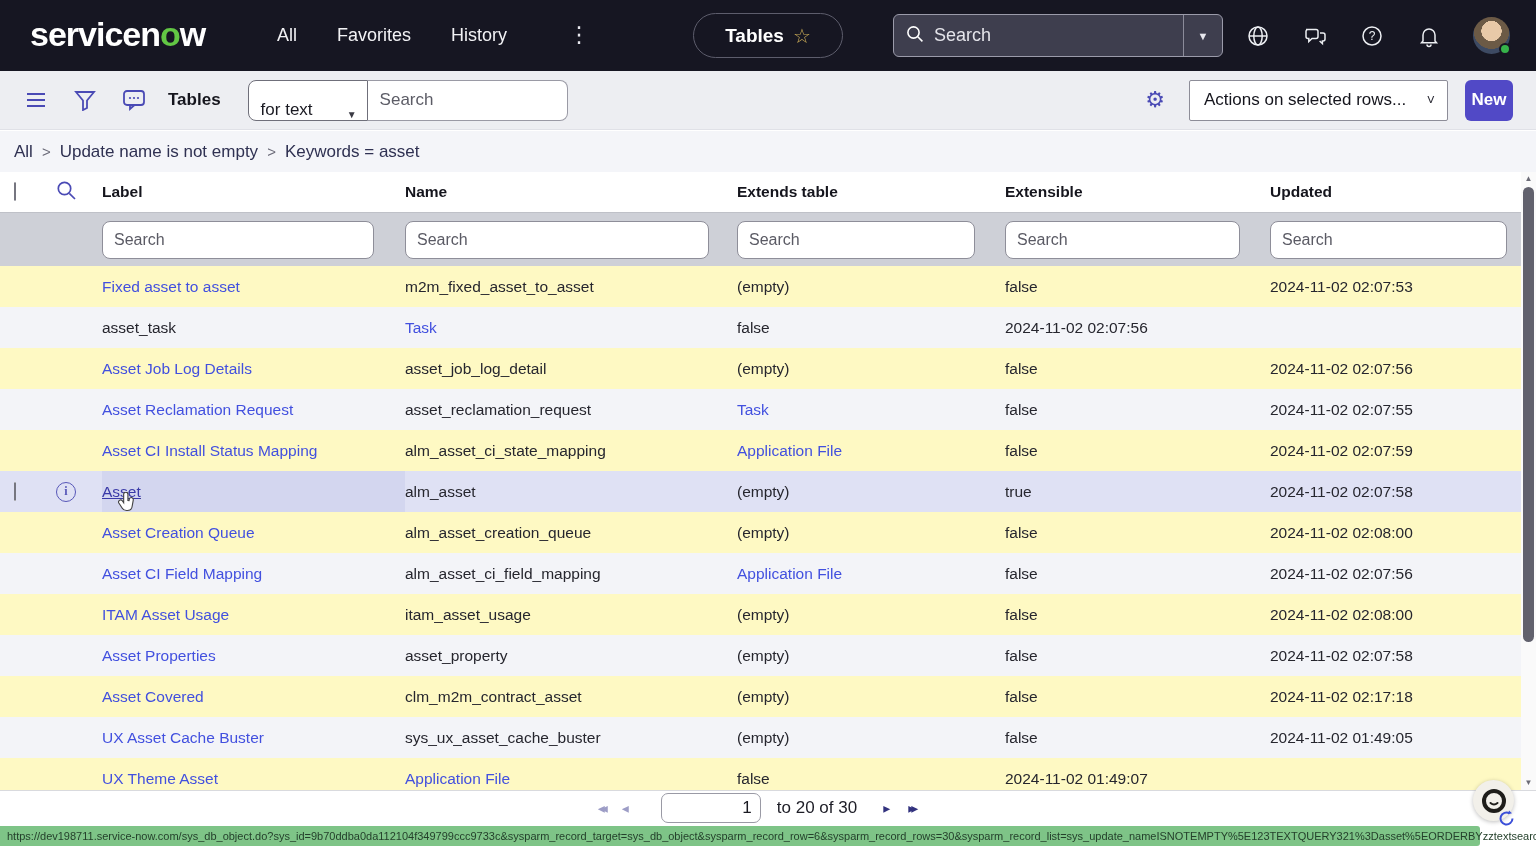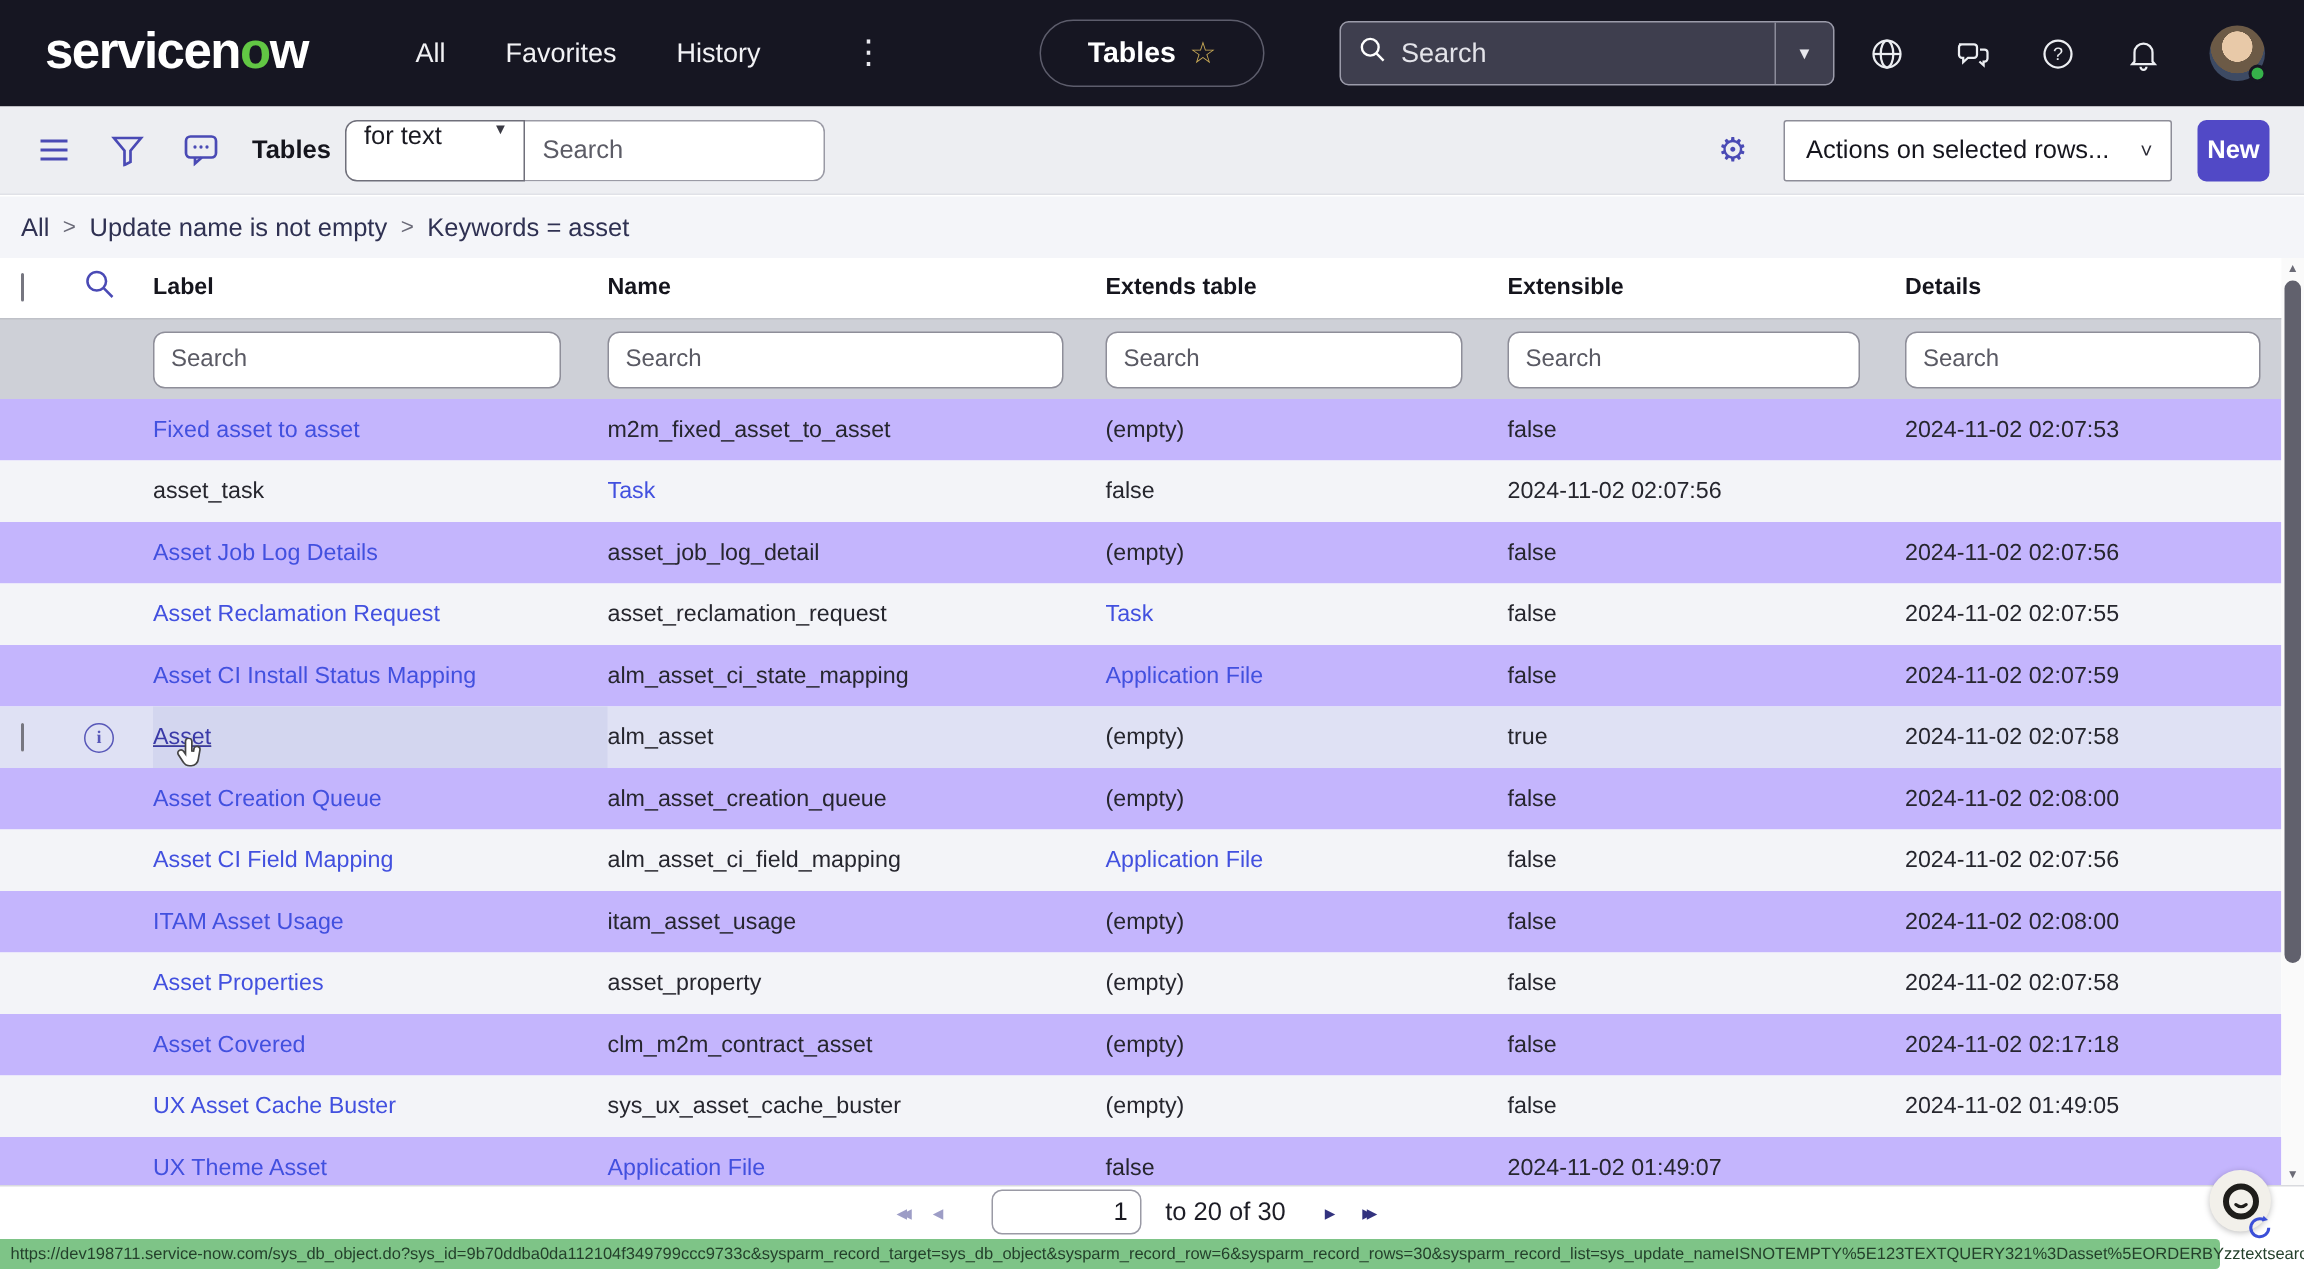--- a/index.html
+++ b/index.html
@@ -36,22 +36,22 @@
   .avatar .status { position:absolute; right:-1px; bottom:-1px; width:12px; height:12px;
     border-radius:50%; background:#36b24a; border:2px solid #161622; }
 
   
   .toolbar { position:absolute; left:0; top:71px; width:1536px; height:59px;
     background:#edeef2; border-bottom:1px solid #e0e1e7; display:flex; align-items:center; }
   .tb-icon { color:#4a4ab5; display:flex; align-items:center; justify-content:center;
     width:24px; height:24px; }
   .i-menu { margin-left:24px; } .i-filter { margin-left:25px; } .i-bubble { margin-left:25px; }
   .list-title { margin-left:22px; font-size:17px; font-weight:bold; color:#15151d; }
-  .search-type { margin-left:9px; width:120px; height:41px; background:#fff;
-    border:1px solid #6f6f7a; border-radius:8px 0 0 8px; display:flex; align-items:flex-start;
+  .search-type { margin-left:27px; width:120px; height:41px; background:#fff;
+    border:1px solid #6f6f7a; border-radius:8px 0 0 8px; display:flex; align-items:flex-end;
     padding:0 10px 0 12px; font-size:17px; color:#1a1a22; }
   .search-type .caret { margin-left:auto; font-size:10px; color:#3a3a44; }
   .tb-search { width:200px; height:41px; border:1px solid #9a9aa5; border-left:none;
     border-radius:0 8px 8px 0; font-size:17px; padding:0 12px; color:#1a1a22;
     background:#fff; outline:none; }
   .tb-search::placeholder { color:#5c5c66; }
   .tb-right { margin-left:auto; display:flex; align-items:center; }
   .gear { font-size:22px; color:#4a4ab5; margin-right:24px; }
   .actions-select { width:259px; height:41px; background:#fff; border:1px solid #8d8d98;
     border-radius:2px; display:flex; align-items:center; padding:0 12px 0 14px;
@@ -72,21 +72,21 @@
   .thead { position:absolute; left:0; top:172px; width:1521px; height:40px; background:#fff; }
   .th { font-size:15.5px; font-weight:bold; color:#15151d; }
   .checkbox { width:20px; height:20px; background:#fff; border:1px solid #767680;
     border-radius:4px; }
   .filter-row { position:absolute; left:0; top:212px; width:1521px; height:54px;
     background:#ced0d7; border-top:1px solid #bfc1c8; }
   .filter-input { height:38px; border:1px solid #8e8e99; border-radius:8px; background:#fff;
     font-size:16px; padding:0 11px; color:#1a1a22; outline:none; }
   .filter-input::placeholder { color:#5a5a64; }
   .tbody { position:absolute; left:0; top:266px; width:1521px; height:524px; overflow:hidden; }
-  .row { height:41px; font-size:15.5px; color:#26262e; background:#c4b5fd; }
+  .row { height:41px; font-size:15.5px; color:#26262e; background:#fef9c3; }
   .row.alt { background:#f3f4f8; }
   .row.hovered { background:#dfe1f4; }
   .row .cell-label { position:relative; height:41px; display:flex; align-items:center; }
   .row.hovered .cell-label { background:#d3d6ef;text-decoration:underline; }
   a.lnk { color:#4250df; text-decoration:none; cursor:pointer; }
   .row.hovered a.lnk { text-decoration:underline; color:#3a3aa8; }
   .info-icon { width:20px; height:20px; border:1.6px solid #5757b8; border-radius:50%;
     color:#5757b8; font-size:12px; display:flex; align-items:center; justify-content:center;
     font-weight:bold; font-family:"Liberation Serif", serif; }
   .cursor-svg { position:absolute; left:16px; top:21px; }
@@ -237,21 +237,21 @@
   <span>
     <svg width="21" height="21" viewBox="0 0 21 21">
         <circle cx="8.5" cy="8.5" r="6.2" fill="none" stroke="#4a4ab5" stroke-width="1.7"></circle>
         <line x1="13.3" y1="13.3" x2="19" y2="19" stroke="#4a4ab5" stroke-width="1.7"></line>
       </svg>
   </span>
   <span class="th">Label</span>
   <span class="th">Name</span>
   <span class="th">Extends table</span>
   <span class="th">Extensible</span>
-  <span class="th">Details</span>
+  <span class="th">Updated</span>
 </div>
 
 <div class="filter-row grid-row">
   <span></span>
     <span></span>
   <span><input class="filter-input" style="width: 272px;" placeholder="Search"></span>
   <span><input class="filter-input" style="width: 304px;" placeholder="Search"></span>
   <span><input class="filter-input" style="width: 238px;" placeholder="Search"></span>
   <span><input class="filter-input" style="width: 235px;" placeholder="Search"></span>
   <span><input class="filter-input" style="width: 237px;" placeholder="Search"></span>

